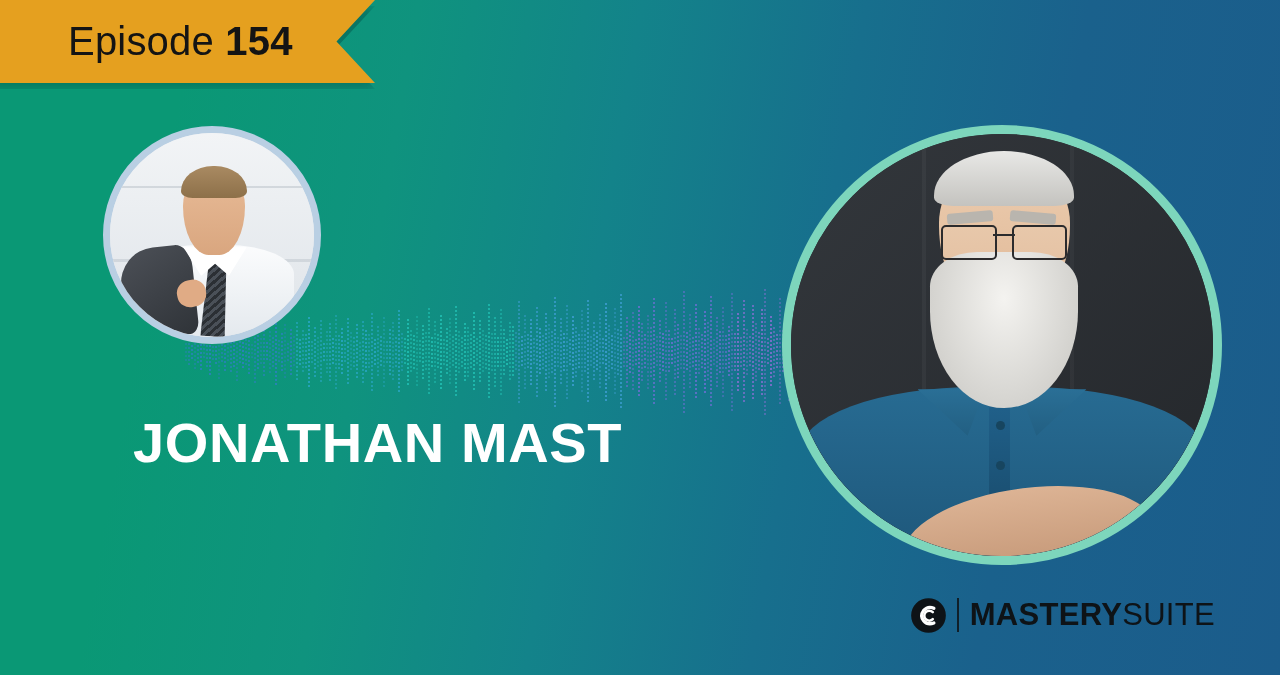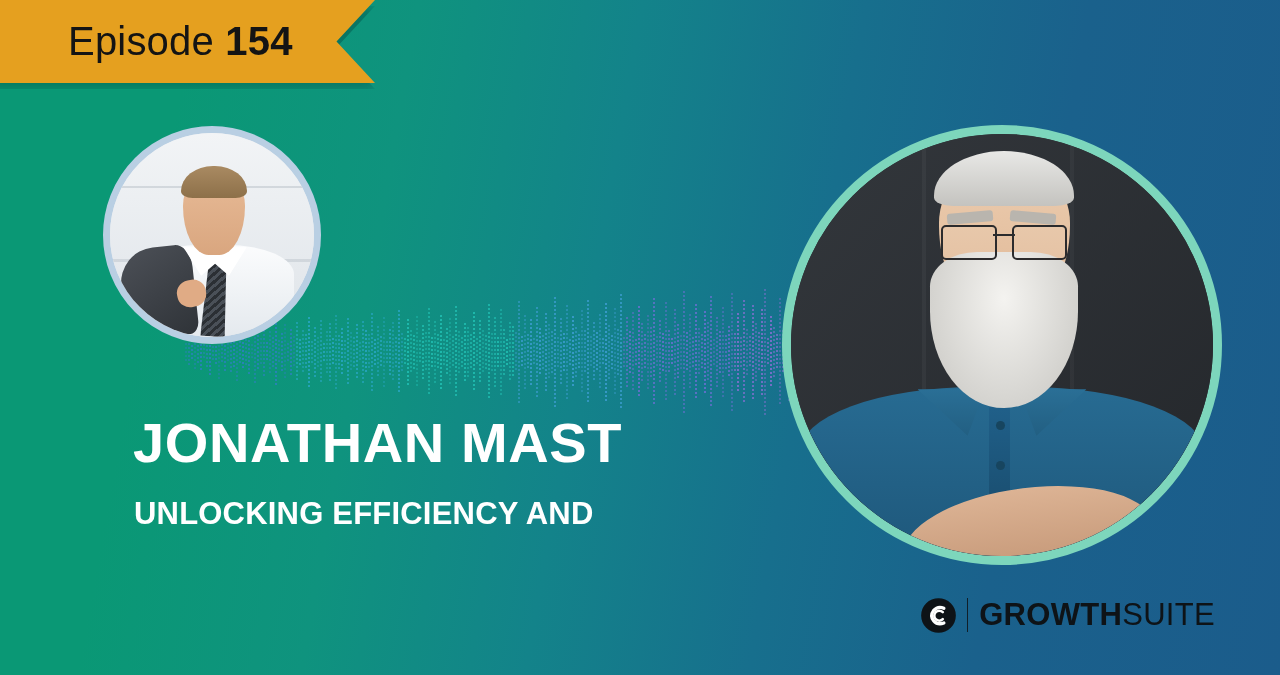--- a/index.html
+++ b/index.html
@@ -642,28 +642,27 @@
         <div class="lens left"></div>
         <div class="bridge"></div>
         <div class="lens right"></div>
       </div>
     </div>
   </div>
 
   <div class="guest-name">JONATHAN MAST</div>
 
   <div class="episode-topic">
-    <div>UNLOCKING EFFICIENCY AND</div>
   </div>
 
   <div class="logo">
     <svg class="logo-mark" viewBox="0 0 40 40">
       <path d="M20 2.2A17.8 17.8 0 1 0 20 37.8A17.8 17.8 0 1 0 20 2.2Z" fill="#0E1317"></path>
       <path d="M25.5 12.6a9.2 9.2 0 0 0-10.6 2.4 8.6 8.6 0 0 0 0 10.2 9.2 9.2 0 0 0 10.6 2.4" fill="none" stroke="#ffffff" stroke-width="3.4" stroke-linecap="round"></path>
       <path d="M24.4 16.6a5.1 5.1 0 1 0 0 7.2" fill="none" stroke="#ffffff" stroke-width="2.6" stroke-linecap="round"></path>
     </svg>
     <div class="logo-divider"></div>
     <div class="logo-text">
-      <span class="bold">GROWTH</span><span class="light">SUITE</span>
+      <span class="bold">MASTERY</span><span class="light">SUITE</span>
     </div>
   </div>
 
 </div>
 
 </body></html>

